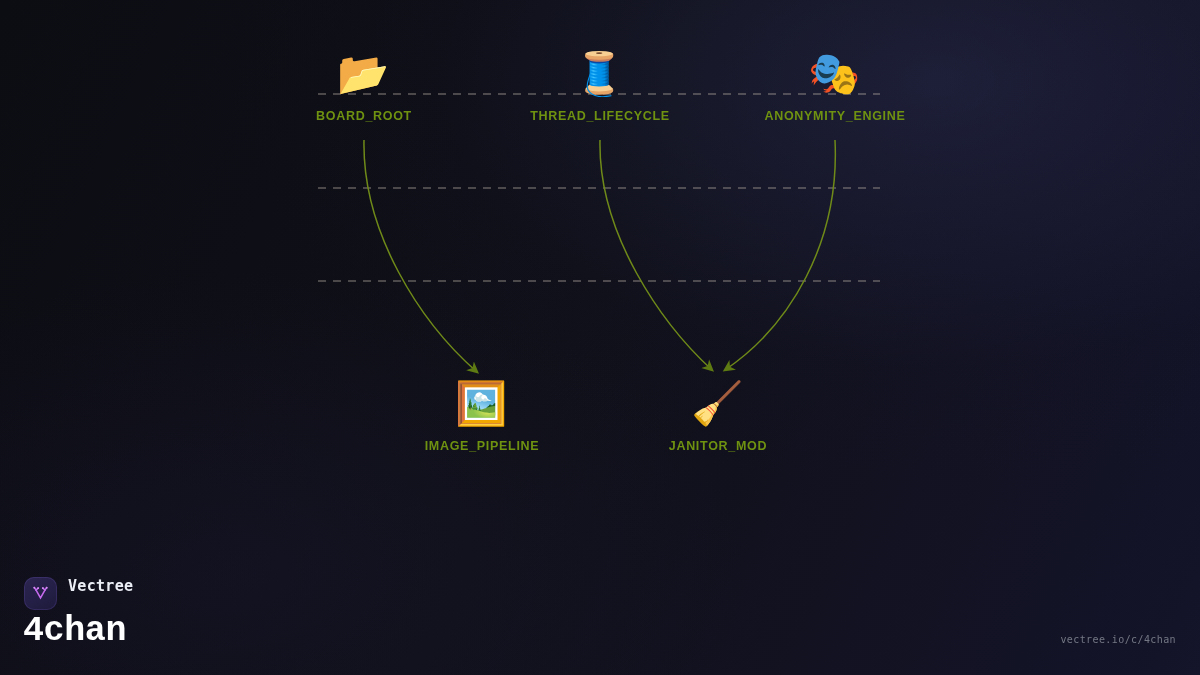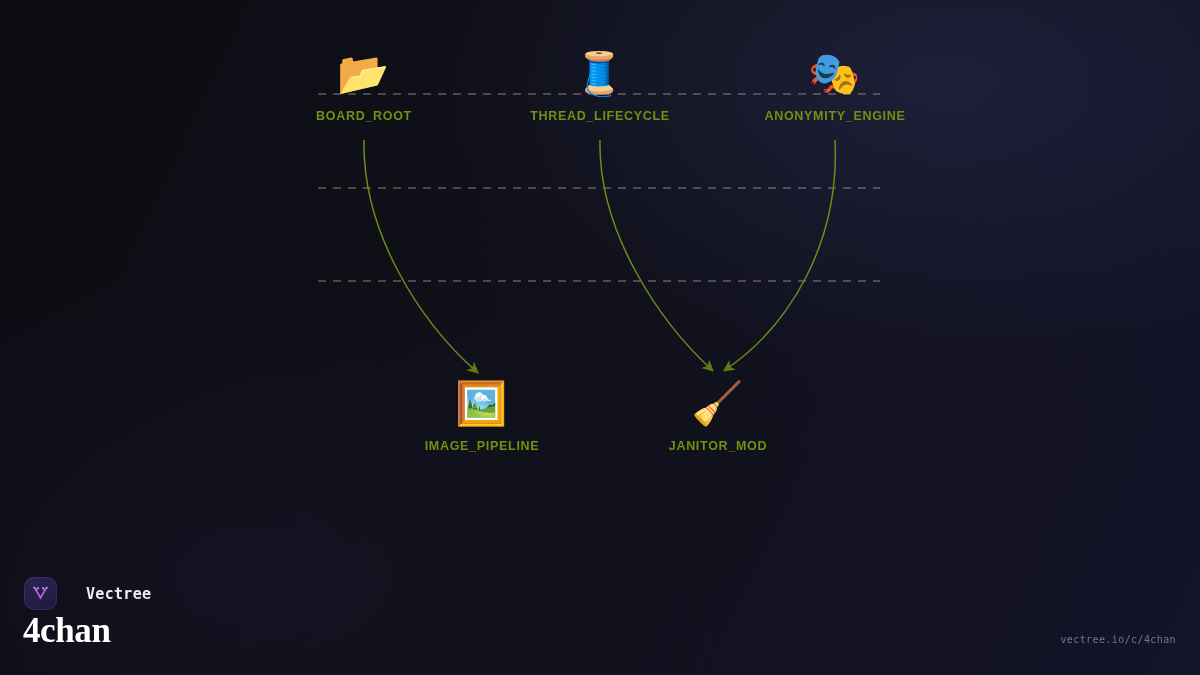--- a/index.html
+++ b/index.html
@@ -41,35 +41,35 @@
     font-size:12.5px;
     font-weight:bold;
     letter-spacing:0.7px;
     color:#6f9211;
     white-space:nowrap;
     text-align:center;
   }
   #footer { position:absolute; left:0; bottom:0; width:1200px; height:110px; }
   #brand-row {
     position:absolute; left:24px; top:12px;
-    display:flex; align-items:center; gap:29px;
+    display:flex; align-items:flex-start; gap:11px;
   }
   #brand-logo {
     width:33px; height:33px; border-radius:10px;
     background:linear-gradient(150deg,#2b2550 0%, #241f46 55%, #1d1a3a 100%);
     display:flex; align-items:center; justify-content:center;
     box-shadow:0 0 0 1px rgba(120,90,200,0.22) inset;
   }
   #brand-name {
     font-family:"DejaVu Sans Mono","Liberation Mono", monospace;
     font-size:15px; font-weight:bold; color:#eceef6; letter-spacing:0.3px;
   }
   #page-title {
     position:absolute; left:23px; top:46px;
-    font-family:Liberation Serif, serif;
+    font-family:Liberation Mono, monospace;
     font-size:35px; font-weight:bold; color:#ffffff; letter-spacing:-0.4px;
   }
   #footer-url {
     position:absolute; right:24px; bottom:30px;
     font-family:"DejaVu Sans Mono","Liberation Mono", monospace;
     font-size:10px; color:#737884; letter-spacing:0.4px;
   }
 </style>
 </head>
 <body>

